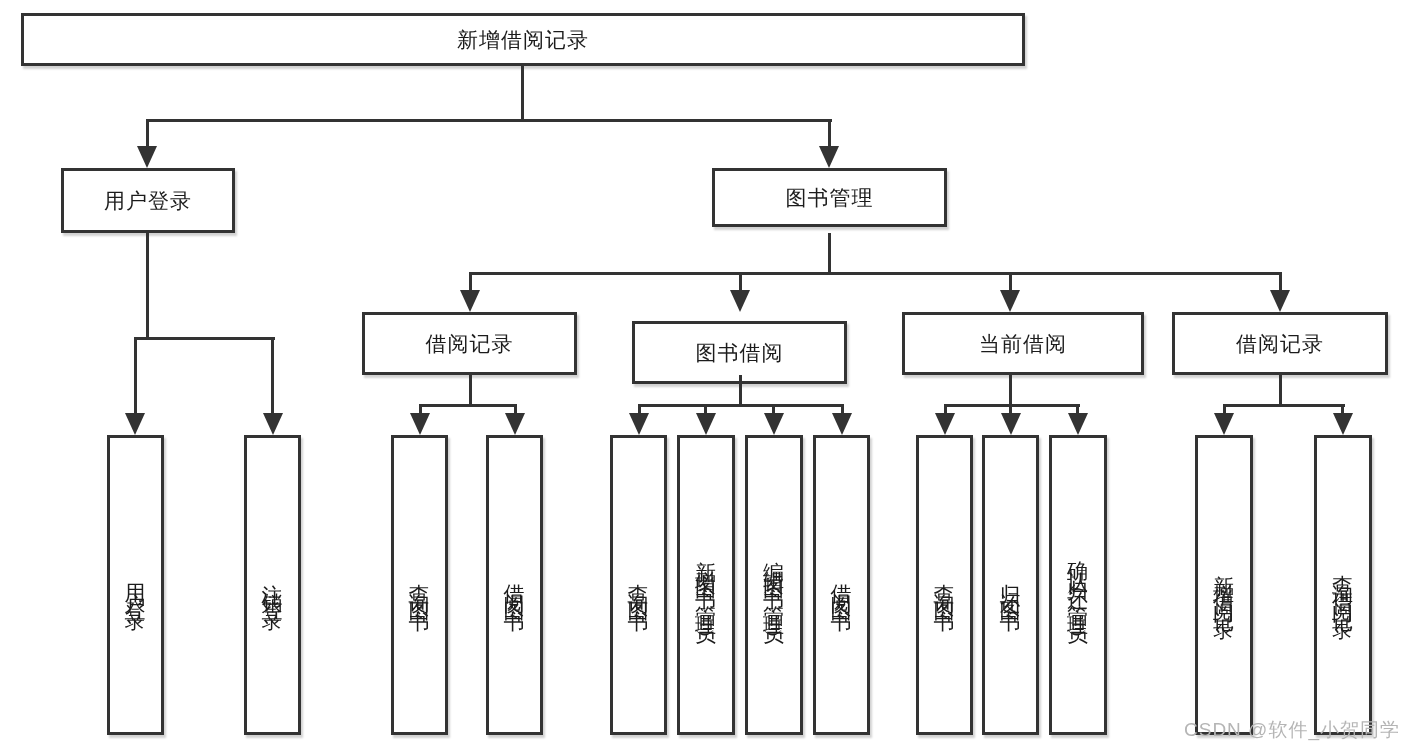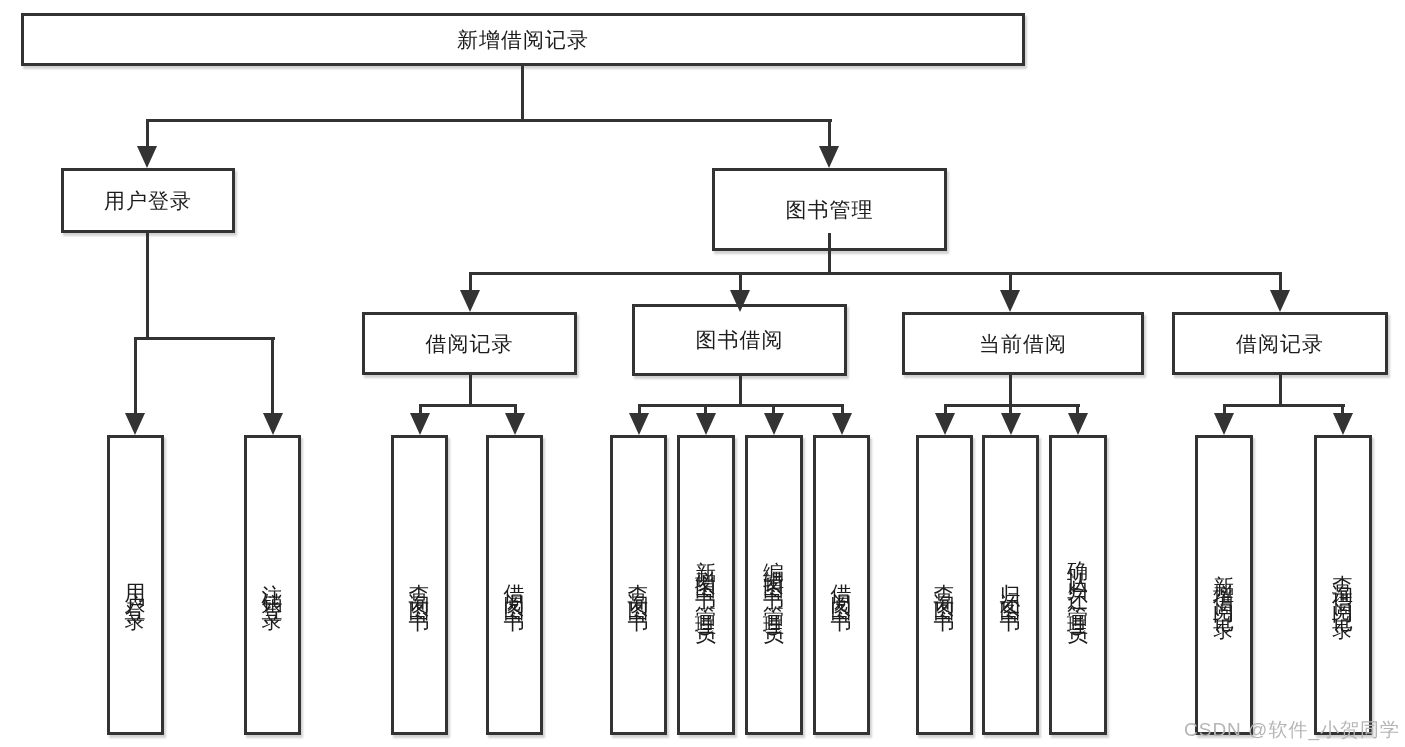--- a/index.html
+++ b/index.html
@@ -42,28 +42,28 @@
 
 <div class="canvas">
 
   <div class="box" style="left:21px;top:13px;width:1004px;height:53px;">
     <span class="hlabel">新增借阅记录</span>
   </div>
 
   <div class="box" style="left:61px;top:168px;width:174px;height:65px;">
     <span class="hlabel">用户登录</span>
   </div>
-  <div class="box" style="left:712px;top:168px;width:235px;height:83px;">
+  <div class="box" style="left:712px;top:168px;width:235px;height:59px;">
     <span class="hlabel">图书管理</span>
   </div>
 
   <div class="box" style="left:362px;top:312px;width:215px;height:63px;">
     <span class="hlabel">借阅记录</span>
   </div>
-  <div class="box" style="left:632px;top:304px;width:215px;height:72px;">
+  <div class="box" style="left:632px;top:321px;width:215px;height:63px;">
     <span class="hlabel">图书借阅</span>
   </div>
   <div class="box" style="left:902px;top:312px;width:242px;height:63px;">
     <span class="hlabel">当前借阅</span>
   </div>
   <div class="box" style="left:1172px;top:312px;width:216px;height:63px;">
     <span class="hlabel">借阅记录</span>
   </div>
 
   <div class="box vbox" style="left:107px;top:435px;width:57px;height:300px;">

